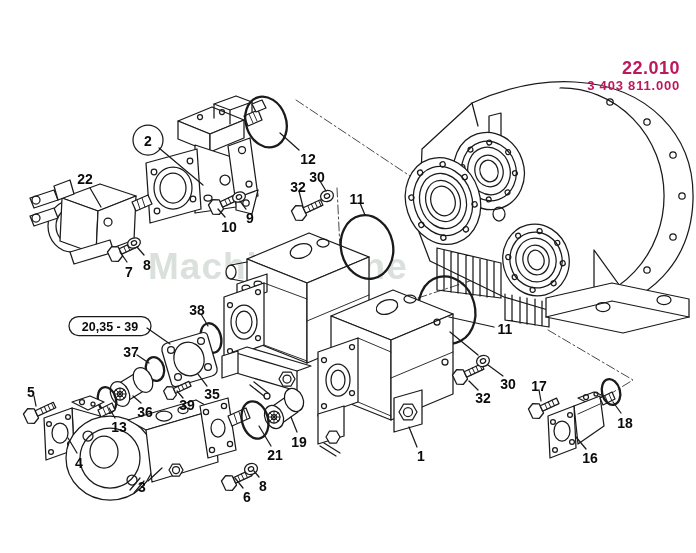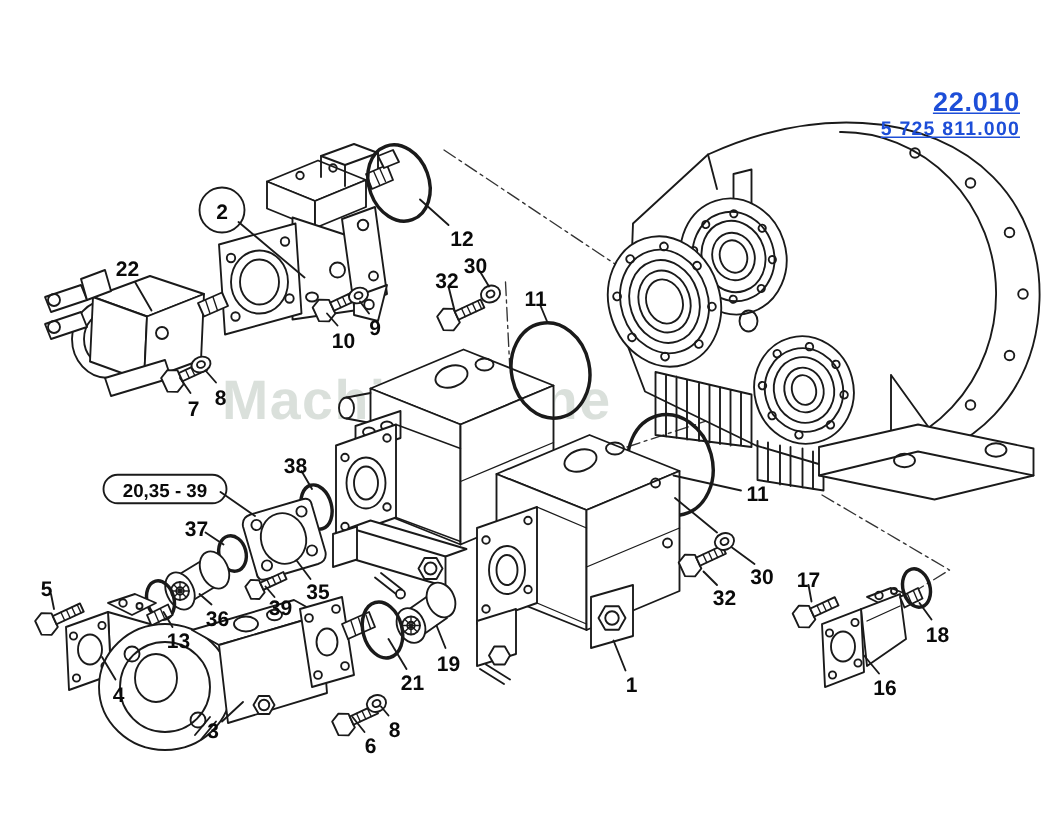--- a/index.html
+++ b/index.html
@@ -1,18 +1,18 @@
 <!DOCTYPE html>
 <html><head>
 <meta charset="utf-8">
 <style>
   html,body{margin:0;padding:0;background:#fff;}
   .page{position:relative;width:696px;height:553px;background:#ffffff;overflow:hidden;
         font-family:"Liberation Sans",sans-serif;}
-  .title-block{position:absolute;top:58px;right:16px;text-align:right;color:#1d4ed8;line-height:1.15;text-decoration:underline;}
+  .title-block{position:absolute;top:58px;right:16px;text-align:right;color:#be185d;line-height:1.15;}
   .title-code{font-size:18px;font-weight:bold;letter-spacing:.5px;}
   .title-pn{font-size:13px;font-weight:bold;letter-spacing:.8px;}
   .watermark{position:absolute;left:148px;top:246px;font-size:37px;font-weight:bold;
              color:#bcc7bf;opacity:.55;letter-spacing:1px;user-select:none;}
   svg{position:absolute;left:0;top:0;}
   
   #drawing path,#drawing ellipse,#drawing circle,#drawing polygon,#drawing line,#drawing rect{
       fill:none;stroke:#1a1a1a;stroke-width:1.25;stroke-linejoin:round;stroke-linecap:round;}
   #drawing .w{fill:#ffffff;}
   #drawing .oring{stroke-width:2.3;}
@@ -503,16 +503,16 @@
         </g>
         <g>
           <line x1="586" y1="449" x2="576" y2="437" class="leader"></line>
           <text x="590" y="458" class="callout-text">16</text>
         </g>
       </g>
   </svg>
 
   <div class="title-block">
     <div class="title-code">22.010</div>
-    <div class="title-pn">5 725 811.000</div>
+    <div class="title-pn">3 403 811.000</div>
   </div>
 
 </div>
 
 </body></html>

